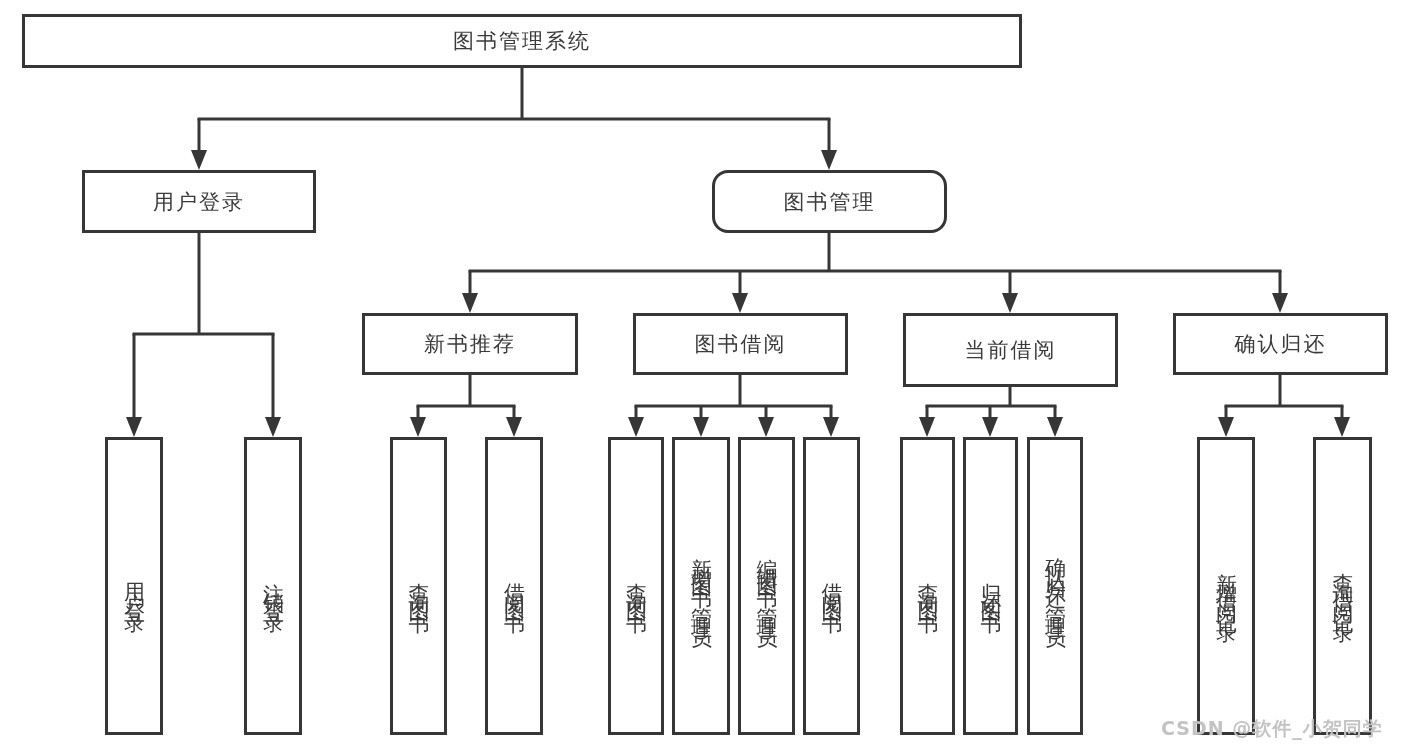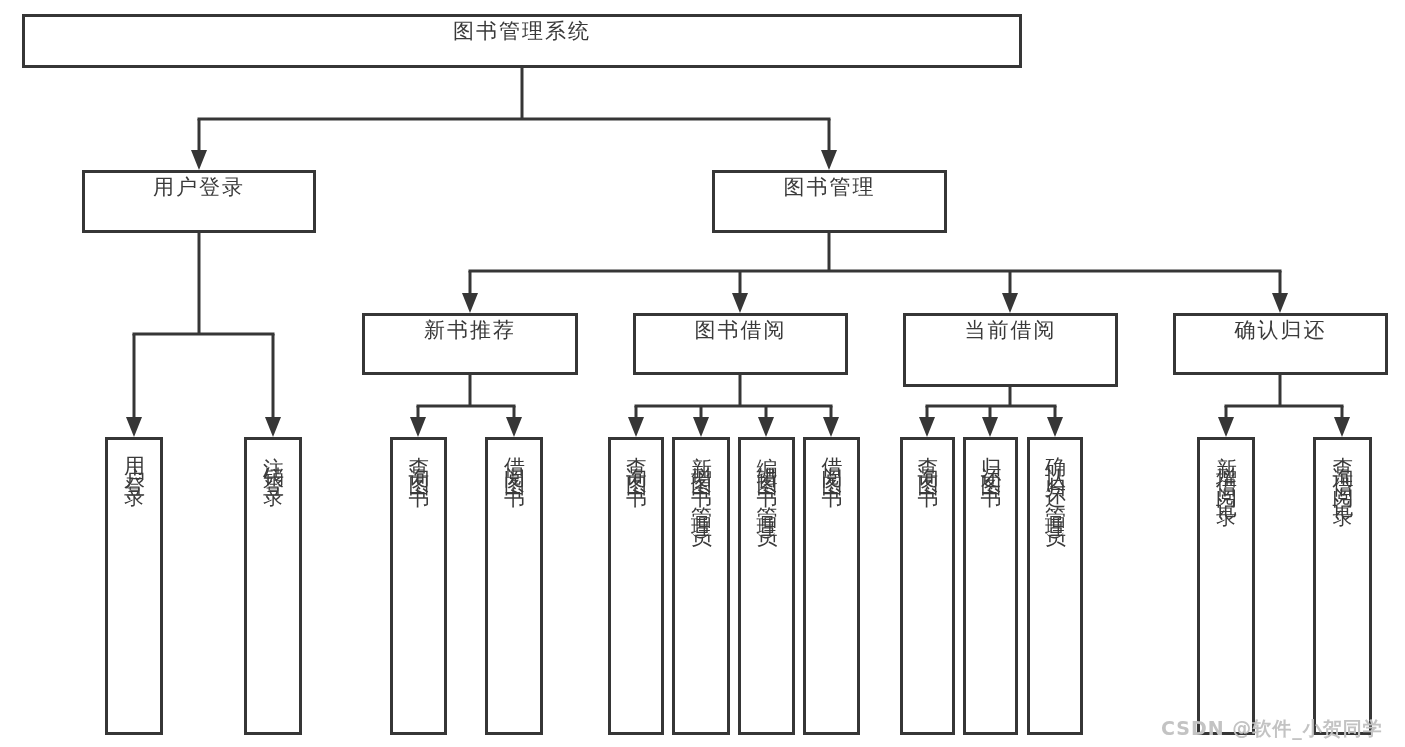--- a/index.html
+++ b/index.html
@@ -20,21 +20,21 @@
     left: 0; top: 0;
     width: 1405px; height: 747px;
     z-index: 1;
   }
   .box {
     position: absolute;
     box-sizing: border-box;
     background: #ffffff;
     border: 3px solid #363636;
     display: flex;
-    align-items: flex-start;
+    align-items: center;
     justify-content: center;
     color: #3a3a3a;
     z-index: 2;
   }
   .box .h-label {
     font-size: 21px;
     letter-spacing: 2px;
     white-space: nowrap;
   }
   .box .v-label {
@@ -138,21 +138,21 @@
     </g>
   </svg>
 
   <div class="box" style="left:22px; top:14px; width:1000px; height:54px;">
     <span class="h-label">图书管理系统</span>
   </div>
 
   <div class="box" style="left:82px; top:170px; width:234px; height:63px;">
     <span class="h-label">用户登录</span>
   </div>
-  <div class="box" style="left:712px; top:170px; width:235px; height:63px;">
+  <div class="box" style="left:712px; top:170px; width:235px; height:63px;border-radius:16px;">
     <span class="h-label">图书管理</span>
   </div>
 
   <div class="box" style="left:362px; top:313px; width:216px; height:62px;">
     <span class="h-label">新书推荐</span>
   </div>
   <div class="box" style="left:633px; top:313px; width:215px; height:62px;">
     <span class="h-label">图书借阅</span>
   </div>
   <div class="box" style="left:903px; top:313px; width:215px; height:74px;">

